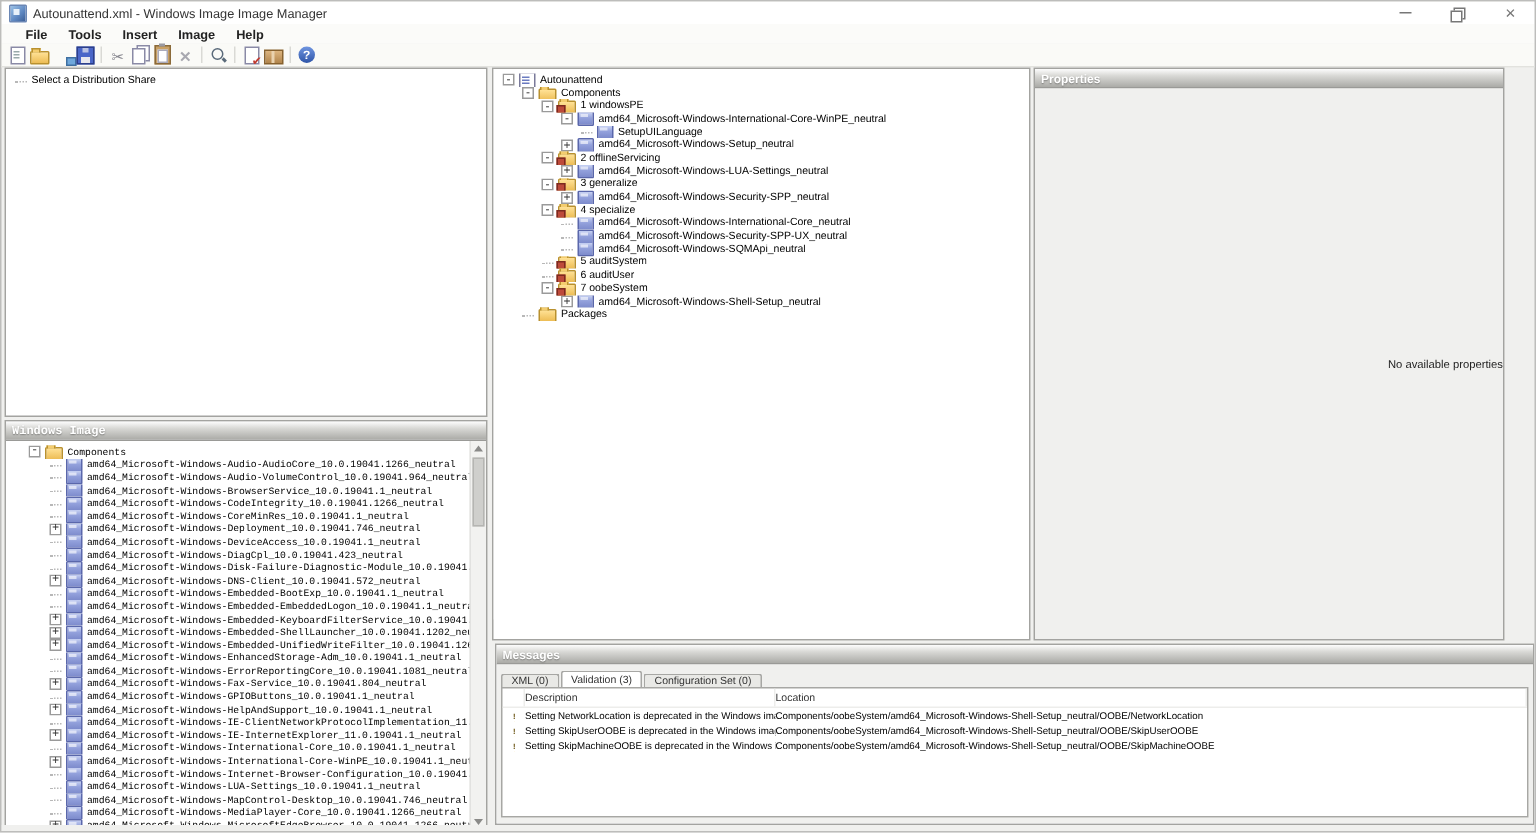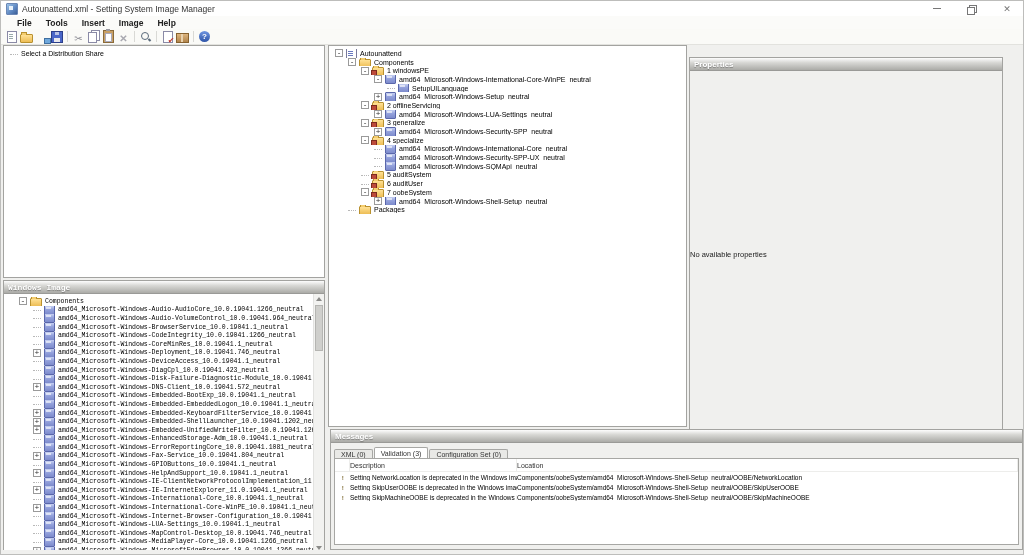--- a/index.html
+++ b/index.html
@@ -52,23 +52,23 @@
   .g-help::after{content:"?";font-size:8px;font-weight:bold;}
   
   .panel{position:absolute;border:1px solid #a3a3a0;background:#fff;box-sizing:border-box;overflow:hidden;}
   .phead{height:13px;box-sizing:border-box;padding:2px 4px 0;font-size:8px;font-weight:bold;color:#fff;
     text-shadow:0 1px 1px rgba(0,0,0,.35);
     background:linear-gradient(180deg,#fdfdfd 0%,#d8d8d5 38%,#ababa7 100%);border-bottom:1px solid #9a9a97;}
   .pbody{position:relative;height:calc(100% - 13px);overflow:hidden;background:#fff;}
   #panel-dist{left:2px;top:44px;width:322px;height:233px;}
   #panel-winimage{left:2px;top:279px;width:322px;height:274px;font-family:Liberation Mono, monospace;}
   #panel-answer{left:327px;top:44px;width:359px;height:382px;}
-  #panel-props{left:688px;top:44px;width:314px;height:382px;margin-top:12px;}
+  #panel-props{left:688px;top:44px;width:314px;height:382px;}
   #panel-messages{left:329px;top:428px;width:693px;height:121px;}
-  #panel-props .pbody{background:#f0f0ee;display:flex;align-items:center;justify-content:flex-start;}
+  #panel-props .pbody{background:#f0f0ee;display:flex;align-items:center;justify-content:flex-end;}
   .props-empty{font-size:7.5px;color:#222;}
   
   .tree{padding-top:3px;color:#000;}
   #panel-answer .tree{padding-left:6px;font-size:7px;--rh:8.7px;--ind:13px;}
   #panel-winimage .tree{padding-left:15px;font-size:6.5px;--rh:8.6px;--ind:14px;width:calc(100% - 11px);}
   #panel-dist .tree{padding-left:6px;font-size:7px;--rh:9px;--ind:13px;}
   .trow{display:flex;align-items:center;height:var(--rh);white-space:nowrap;overflow:hidden;}
   .ind{flex:none;}
   .exp{flex:none;width:8px;height:8px;border:1px solid #9a9a9a;background:#fff;font-size:8px;line-height:6px;
     text-align:center;color:#333;margin-right:3px;box-sizing:border-box;}
@@ -107,21 +107,21 @@
   .warn::after{content:"!";position:absolute;left:-1px;top:1px;font-size:5px;font-weight:bold;color:#5f4700;}
   .bottomstrip{position:absolute;left:0;right:0;bottom:0;height:4px;background:#f0f0ee;}
 </style>
 </head>
 <body>
 
 <div id="window">
 
   <div class="titlebar">
     <span class="appicon"></span>
-    <span>Autounattend.xml - Setting System Image Manager</span>
+    <span>Autounattend.xml - Windows Image Image Manager</span>
     <div class="winctl">
       <span class="wc wc-min"></span>
       <span class="wc wc-rest"></span>
       <span class="wc wc-close">✕</span>
     </div>
   </div>
 
   <div class="menubar">
       <span class="menu-item">File</span>
       <span class="menu-item">Tools</span>

